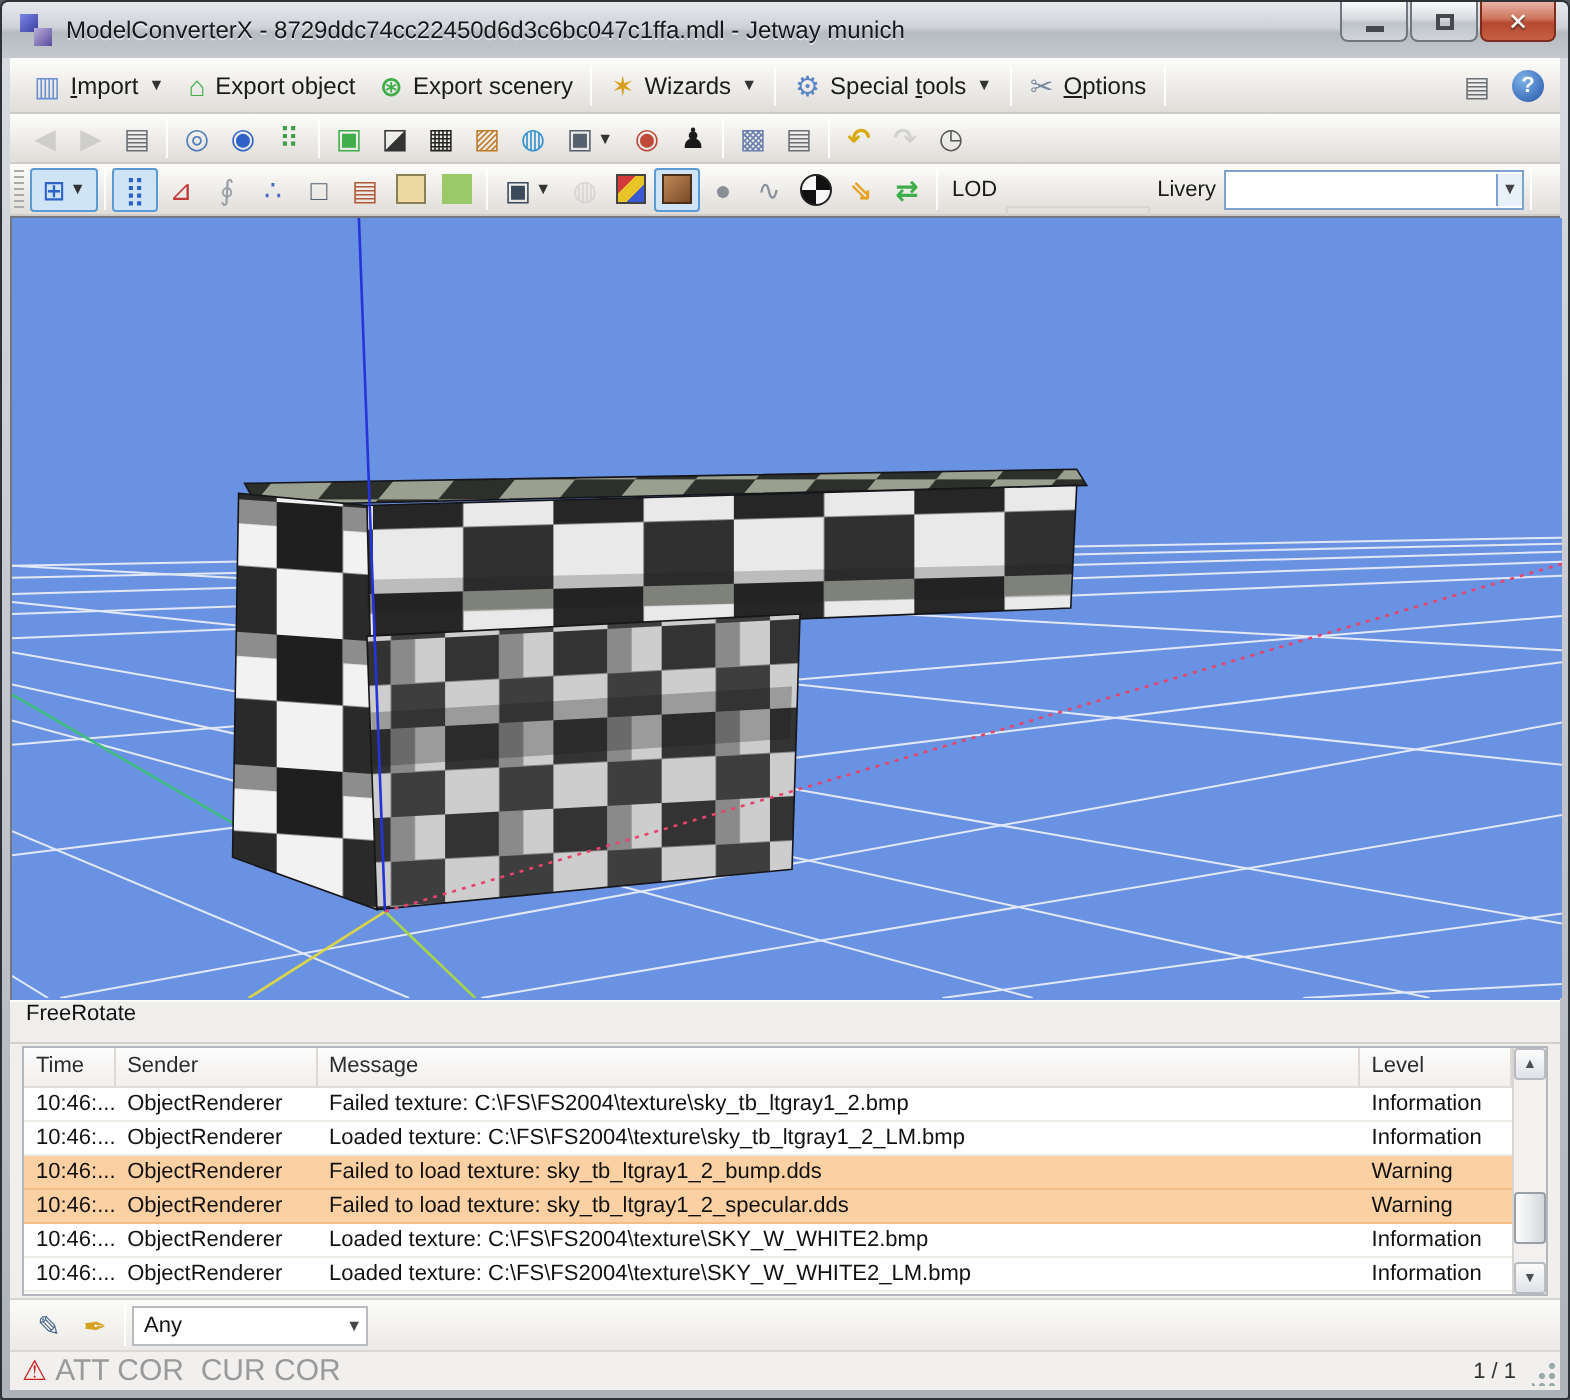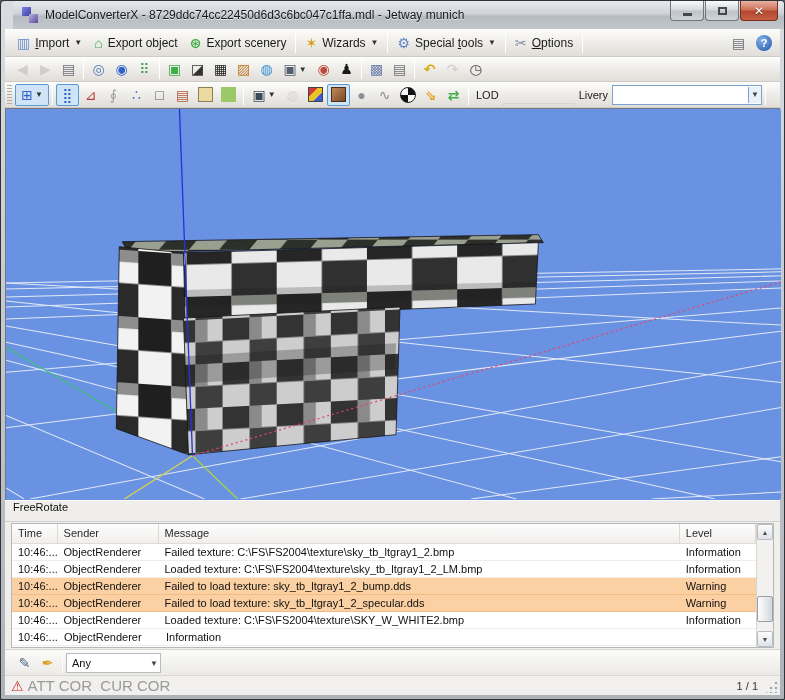--- a/index.html
+++ b/index.html
@@ -1,21 +1,21 @@
 <!DOCTYPE html>
 <html style="--sky: #6a92e2; --grid: #f2f5fb; --axisX: #e8436a; --axisY: #2633d8; --axisZ: #3fbf7f; --axisNeg: #d9d44a; --axisPos: #a6d44c; --warn: #fbd0a2;"><head>
 <meta charset="utf-8">
 <style>
   * { margin:0; padding:0; box-sizing:border-box; }
   html,body { width:785px; height:700px; font-family:"Liberation Sans","DejaVu Sans",sans-serif; }
   body { position:relative; background:#565a60; overflow:hidden; }
 
   
   .win { position:absolute; inset:0; border:1px solid #2e3338; background:linear-gradient(#d9dce0,#aeb3ba); border-radius:4px 4px 2px 2px; }
-  .titlebar { position:absolute; left:12px; top:0; right:0; height:28px; display:flex; align-items:center;
+  .titlebar { position:absolute; left:0; top:0; right:0; height:28px; display:flex; align-items:center;
               background:linear-gradient(#e6e9ec 0%,#cfd3d8 45%,#b6bbc2 55%,#c4c8ce 100%); border-radius:4px 4px 0 0; }
   .appicon { width:17px; height:17px; margin:0 6px 0 9px; position:relative; }
   .appicon span { position:absolute; width:9px; height:9px; background:linear-gradient(135deg,#7a86e8,#3a3f9e); }
   .appicon span:nth-child(2){ left:7px; top:7px; background:linear-gradient(135deg,#b8b0d8,#5a4a9e); }
   .title-text { font-size:12px; color:#15171a; text-shadow:0 1px 0 rgba(255,255,255,.6); }
   .winbtns { position:absolute; right:6px; top:0; display:flex; }
   .wbtn { width:34px; height:20px; border:1px solid #70767e; border-top:none; border-radius:0 0 4px 4px;
           background:linear-gradient(#fafbfc,#d6dade 45%,#bfc4ca 55%,#d0d4d9); display:flex; align-items:center; justify-content:center; margin-left:1px; }
   .wbtn .minbar { width:9px; height:3px; background:#45494f; margin-top:8px; }
   .wbtn .maxbox { width:9px; height:8px; border:2px solid #45494f; }
@@ -442,20 +442,21 @@
             </div>
             <div class="lrow info">
               <div class="c" style="width: 46px;">10:46:...</div>
               <div class="c" style="width: 102px;">ObjectRenderer</div>
               <div class="c" style="width: 527px;">Loaded texture: C:\FS\FS2004\texture\SKY_W_WHITE2.bmp</div>
               <div class="c" style="width: 77px;">Information</div>
             </div>
             <div class="lrow info">
               <div class="c" style="width: 46px;">10:46:...</div>
               <div class="c" style="width: 102px;">ObjectRenderer</div>
+              <div class="c" style="width: 527px;">Loaded texture: C:\FS\FS2004\texture\SKY_W_WHITE2_LM.bmp</div>
               <div class="c" style="width: 77px;">Information</div>
             </div>
           </div>
       </div>
       <div class="sbar">
         <div class="sbtn">▲</div>
         <div class="strack">
           <div class="sthumb"></div>
         </div>
         <div class="sbtn">▼</div>
@@ -464,21 +465,21 @@
 
     <div class="filterbar">
       <div style="width:8px"></div>
       <div class="tbtn">
           <span class="ic ic-filter-edit"></span>
         </div>
       <div class="tbtn">
           <span class="ic ic-filter-clear"></span>
         </div>
       <div class="vsep"></div>
-      <div class="combo" style="width:95px">
+      <div class="combo" style="width:118px">
         <span>Any</span>
         <span class="arr">▼</span>
       </div>
     </div>
 
     <div class="statusbar">
       <span class="ic ic-warning" style="margin-left:6px"></span>
       <span class="stext">ATT COR  CUR COR</span>
       <span class="pager">1 / 1</span>
       <div class="gripdots"></div>

